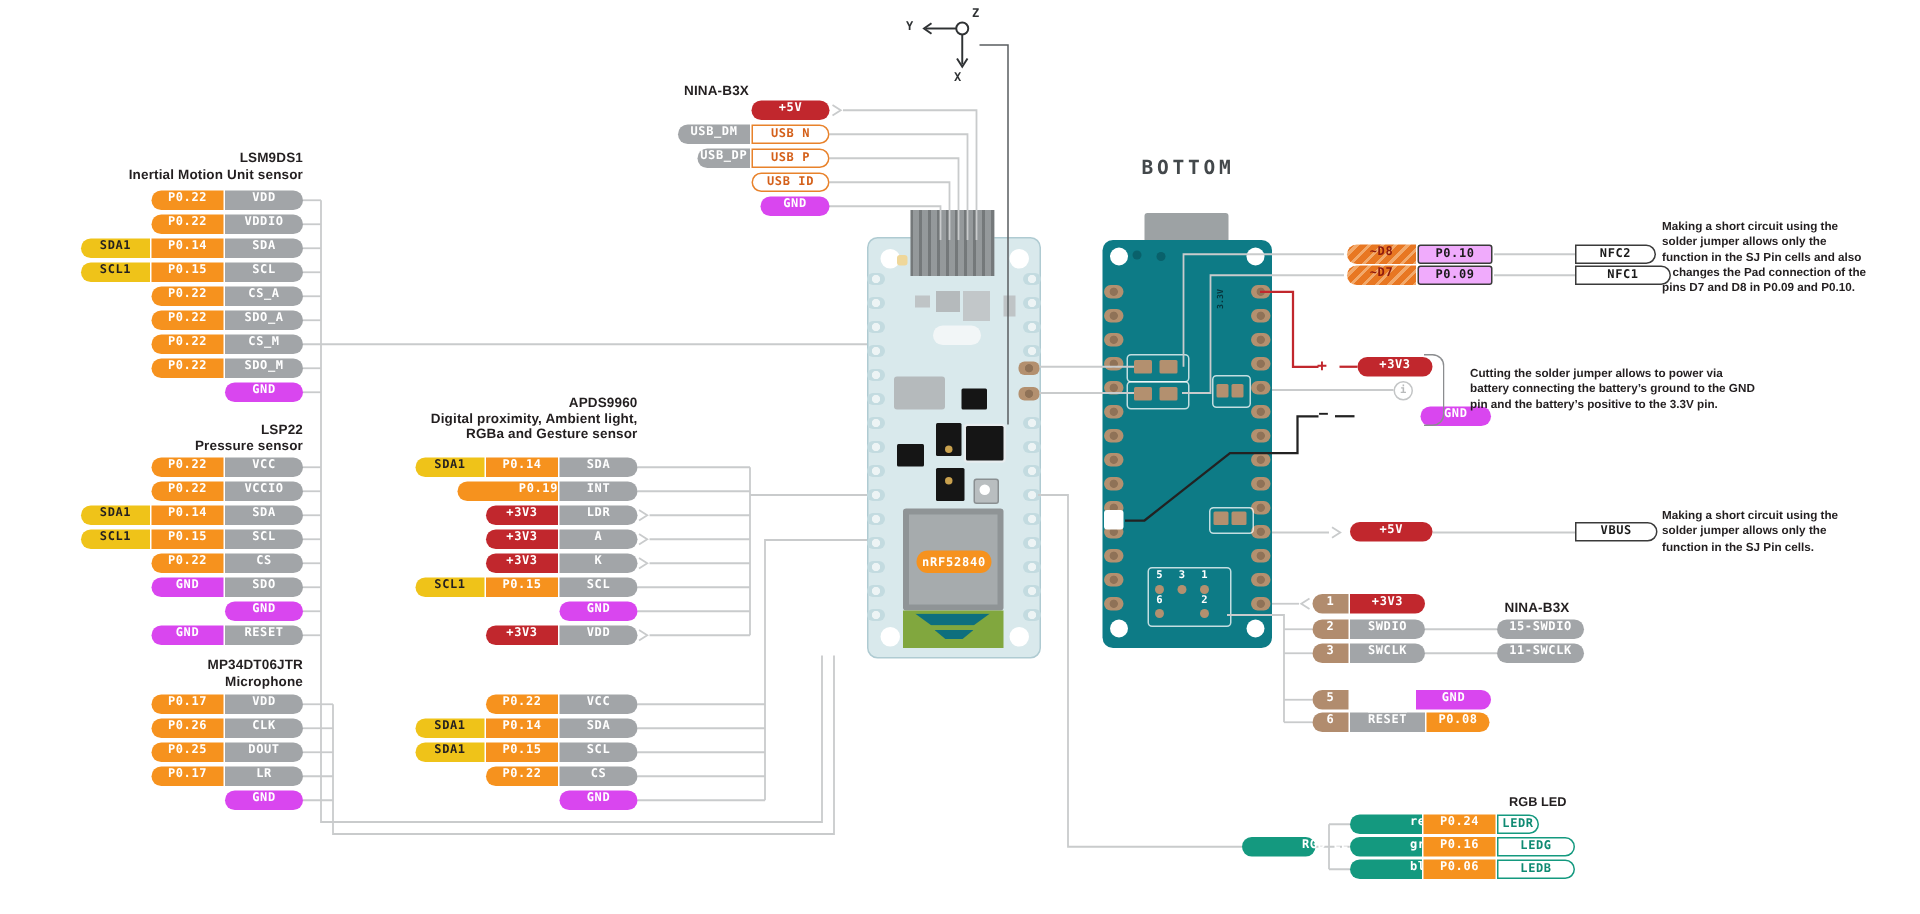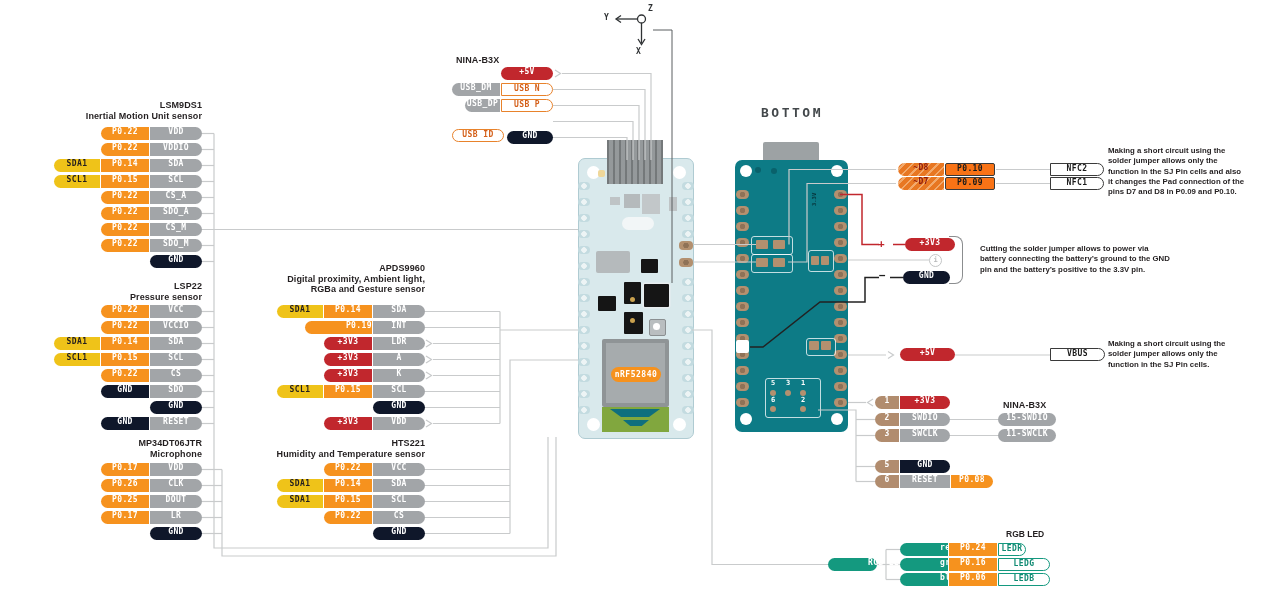--- a/index.html
+++ b/index.html
@@ -9,24 +9,24 @@
   svg.wires{position:absolute;left:0;top:0;}
   
   .prow{position:absolute;display:flex;gap:1px;}
   .pill{height:13px;line-height:13.5px;font:bold 8px "DejaVu Sans Mono",monospace;
         letter-spacing:.4px;text-align:center;color:#fff;box-sizing:border-box;flex:0 0 auto;
         white-space:nowrap;}
   .c-orange{background:#F6921E;}
   .c-gray{background:#A2A5A8;}
   .c-yellow{background:#EFC319;color:#231F20;}
   .c-red{background:#C1272D;}
-  .c-black{background:#0f172a;}
+  .c-black{background:#d946ef;margin-left:44px;}
   .c-usb{background:#fff;border:1.3px solid #E8822B;color:#D4601A;line-height:10.5px;}
   .c-striped{background:repeating-linear-gradient(135deg,#E87722 0 4px,#F2A96B 4px 6px);color:#8E1A0E;}
-  .c-wbox{background:#f97316;border:1.2px solid #3A3A3A;color:#1A1A1A;border-radius:2px;line-height:10.5px;}
+  .c-wbox{background:#f0abfc;border:1.2px solid #3A3A3A;color:#1A1A1A;border-radius:2px;line-height:10.5px;}
   .c-wpill{background:#fff;border:1.2px solid #3A3A3A;color:#1A1A1A;line-height:10.5px;}
   .c-tan{background:#B18C6E;}
   .c-teal{background:#14997F;padding-left:40px;}
   .c-wteal{background:#fff;border:1.2px solid #14997F;color:#0F8A72;line-height:10.5px;}
   .abs{position:absolute;box-sizing:border-box;}
   .gtitle{position:absolute;font:bold 9px "Liberation Sans",sans-serif;color:#231F20;
           line-height:10.5px;letter-spacing:.1px;white-space:nowrap;}
   .note{position:absolute;font:bold 7.8px "Liberation Sans",sans-serif;color:#231F20;
         line-height:10.3px;white-space:pre-line;}
   .minihead{position:absolute;font:bold 8.5px "Liberation Sans",sans-serif;color:#231F20;white-space:nowrap;}
@@ -322,33 +322,33 @@
 function in the SJ Pin cells.</div>
 
     <div class="gtitle" style="left:1003px;top:400px;">NINA-B3X</div>
     <div class="pill c-gray abs" style="left:998px;top:413px;width:58px;border-radius:6.5px;">15-SWDIO</div>
     <div class="pill c-gray abs" style="left:998px;top:429px;width:58px;border-radius:6.5px;">11-SWCLK</div>
 
     <div class="minihead" style="left:1006px;top:529px;">RGB LED</div>
     <div class="pill c-teal abs" style="left:828px;top:558px;width:49px;border-radius:6.5px;">RGB LED</div>
 
     <div class="pill c-wpill abs" style="left:1050px;top:163px;width:54px;border-radius:0 6.5px 6.5px 0;">NFC2</div>
-    <div class="pill c-wpill abs" style="left:1050px;top:177px;width:54px;border-radius:0 6.5px 6.5px 0;">NFC1</div>
+    <div class="pill c-wpill abs" style="left:1050px;top:177px;width:64px;border-radius:0 6.5px 6.5px 0;">NFC1</div>
   <div class="prow" style="left: 452px; top: 67px; width: 101px; justify-content: flex-end;">
         <div class="pill c-red" style="width: 52px; border-radius: 6.5px;">+5V</div>
       </div>
       <div class="prow" style="left: 452px; top: 83px; width: 101px; justify-content: flex-end;">
         <div class="pill c-gray" style="width: 48px; border-top-left-radius: 6.5px; border-bottom-left-radius: 6.5px;">USB_DM</div>
         <div class="pill c-usb" style="width: 52px; border-top-right-radius: 6.5px; border-bottom-right-radius: 6.5px;">USB N</div>
       </div>
       <div class="prow" style="left: 452px; top: 99px; width: 101px; justify-content: flex-end;">
         <div class="pill c-gray" style="width: 35px; border-top-left-radius: 6.5px; border-bottom-left-radius: 6.5px;">USB_DP</div>
         <div class="pill c-usb" style="width: 52px; border-top-right-radius: 6.5px; border-bottom-right-radius: 6.5px;">USB P</div>
       </div>
-      <div class="prow" style="left: 452px; top: 129px; width: 101px; justify-content: flex-start;">
+      <div class="prow" style="left: 452px; top: 115px; width: 101px; justify-content: flex-end;">
         <div class="pill c-usb" style="width: 52px; border-radius: 6.5px;">USB ID</div>
       </div>
       <div class="prow" style="left: 452px; top: 131px; width: 101px; justify-content: flex-end;">
         <div class="pill c-black" style="width: 46px; border-radius: 6.5px;">GND</div>
       </div>
       <div class="gtitle" style="width: 230px; left: -28px; top: 100px; text-align: right; white-space: pre-line;">LSM9DS1
 Inertial Motion Unit sensor</div>
       <div class="prow" style="left: 52px; top: 127px; width: 150px; justify-content: flex-end;">
         <div class="pill c-orange" style="width: 48px; border-top-left-radius: 6.5px; border-bottom-left-radius: 6.5px;">P0.22</div>
         <div class="pill c-gray" style="width: 52px; border-top-right-radius: 6.5px; border-bottom-right-radius: 6.5px;">VDD</div>
@@ -471,22 +471,20 @@
         <div class="pill c-orange" style="width: 48px;">P0.15</div>
         <div class="pill c-gray" style="width: 52px; border-top-right-radius: 6.5px; border-bottom-right-radius: 6.5px;">SCL</div>
       </div>
       <div class="prow" style="left: 275px; top: 401px; width: 150px; justify-content: flex-end;">
         <div class="pill c-black" style="width: 52px; border-radius: 6.5px;">GND</div>
       </div>
       <div class="prow" style="left: 275px; top: 417px; width: 150px; justify-content: flex-end;">
         <div class="pill c-red" style="width: 48px; border-top-left-radius: 6.5px; border-bottom-left-radius: 6.5px;">+3V3</div>
         <div class="pill c-gray" style="width: 52px; border-top-right-radius: 6.5px; border-bottom-right-radius: 6.5px;">VDD</div>
       </div>
-      <div class="gtitle" style="width: 230px; left: 195px; top: 438px; text-align: right; white-space: pre-line;">HTS221
-Humidity and Temperature sensor</div>
       <div class="prow" style="left: 275px; top: 463px; width: 150px; justify-content: flex-end;">
         <div class="pill c-orange" style="width: 48px; border-top-left-radius: 6.5px; border-bottom-left-radius: 6.5px;">P0.22</div>
         <div class="pill c-gray" style="width: 52px; border-top-right-radius: 6.5px; border-bottom-right-radius: 6.5px;">VCC</div>
       </div>
       <div class="prow" style="left: 275px; top: 479px; width: 150px; justify-content: flex-end;">
         <div class="pill c-yellow" style="width: 46px; border-top-left-radius: 6.5px; border-bottom-left-radius: 6.5px;">SDA1</div>
         <div class="pill c-orange" style="width: 48px;">P0.14</div>
         <div class="pill c-gray" style="width: 52px; border-top-right-radius: 6.5px; border-bottom-right-radius: 6.5px;">SDA</div>
       </div>
       <div class="prow" style="left: 275px; top: 495px; width: 150px; justify-content: flex-end;">

